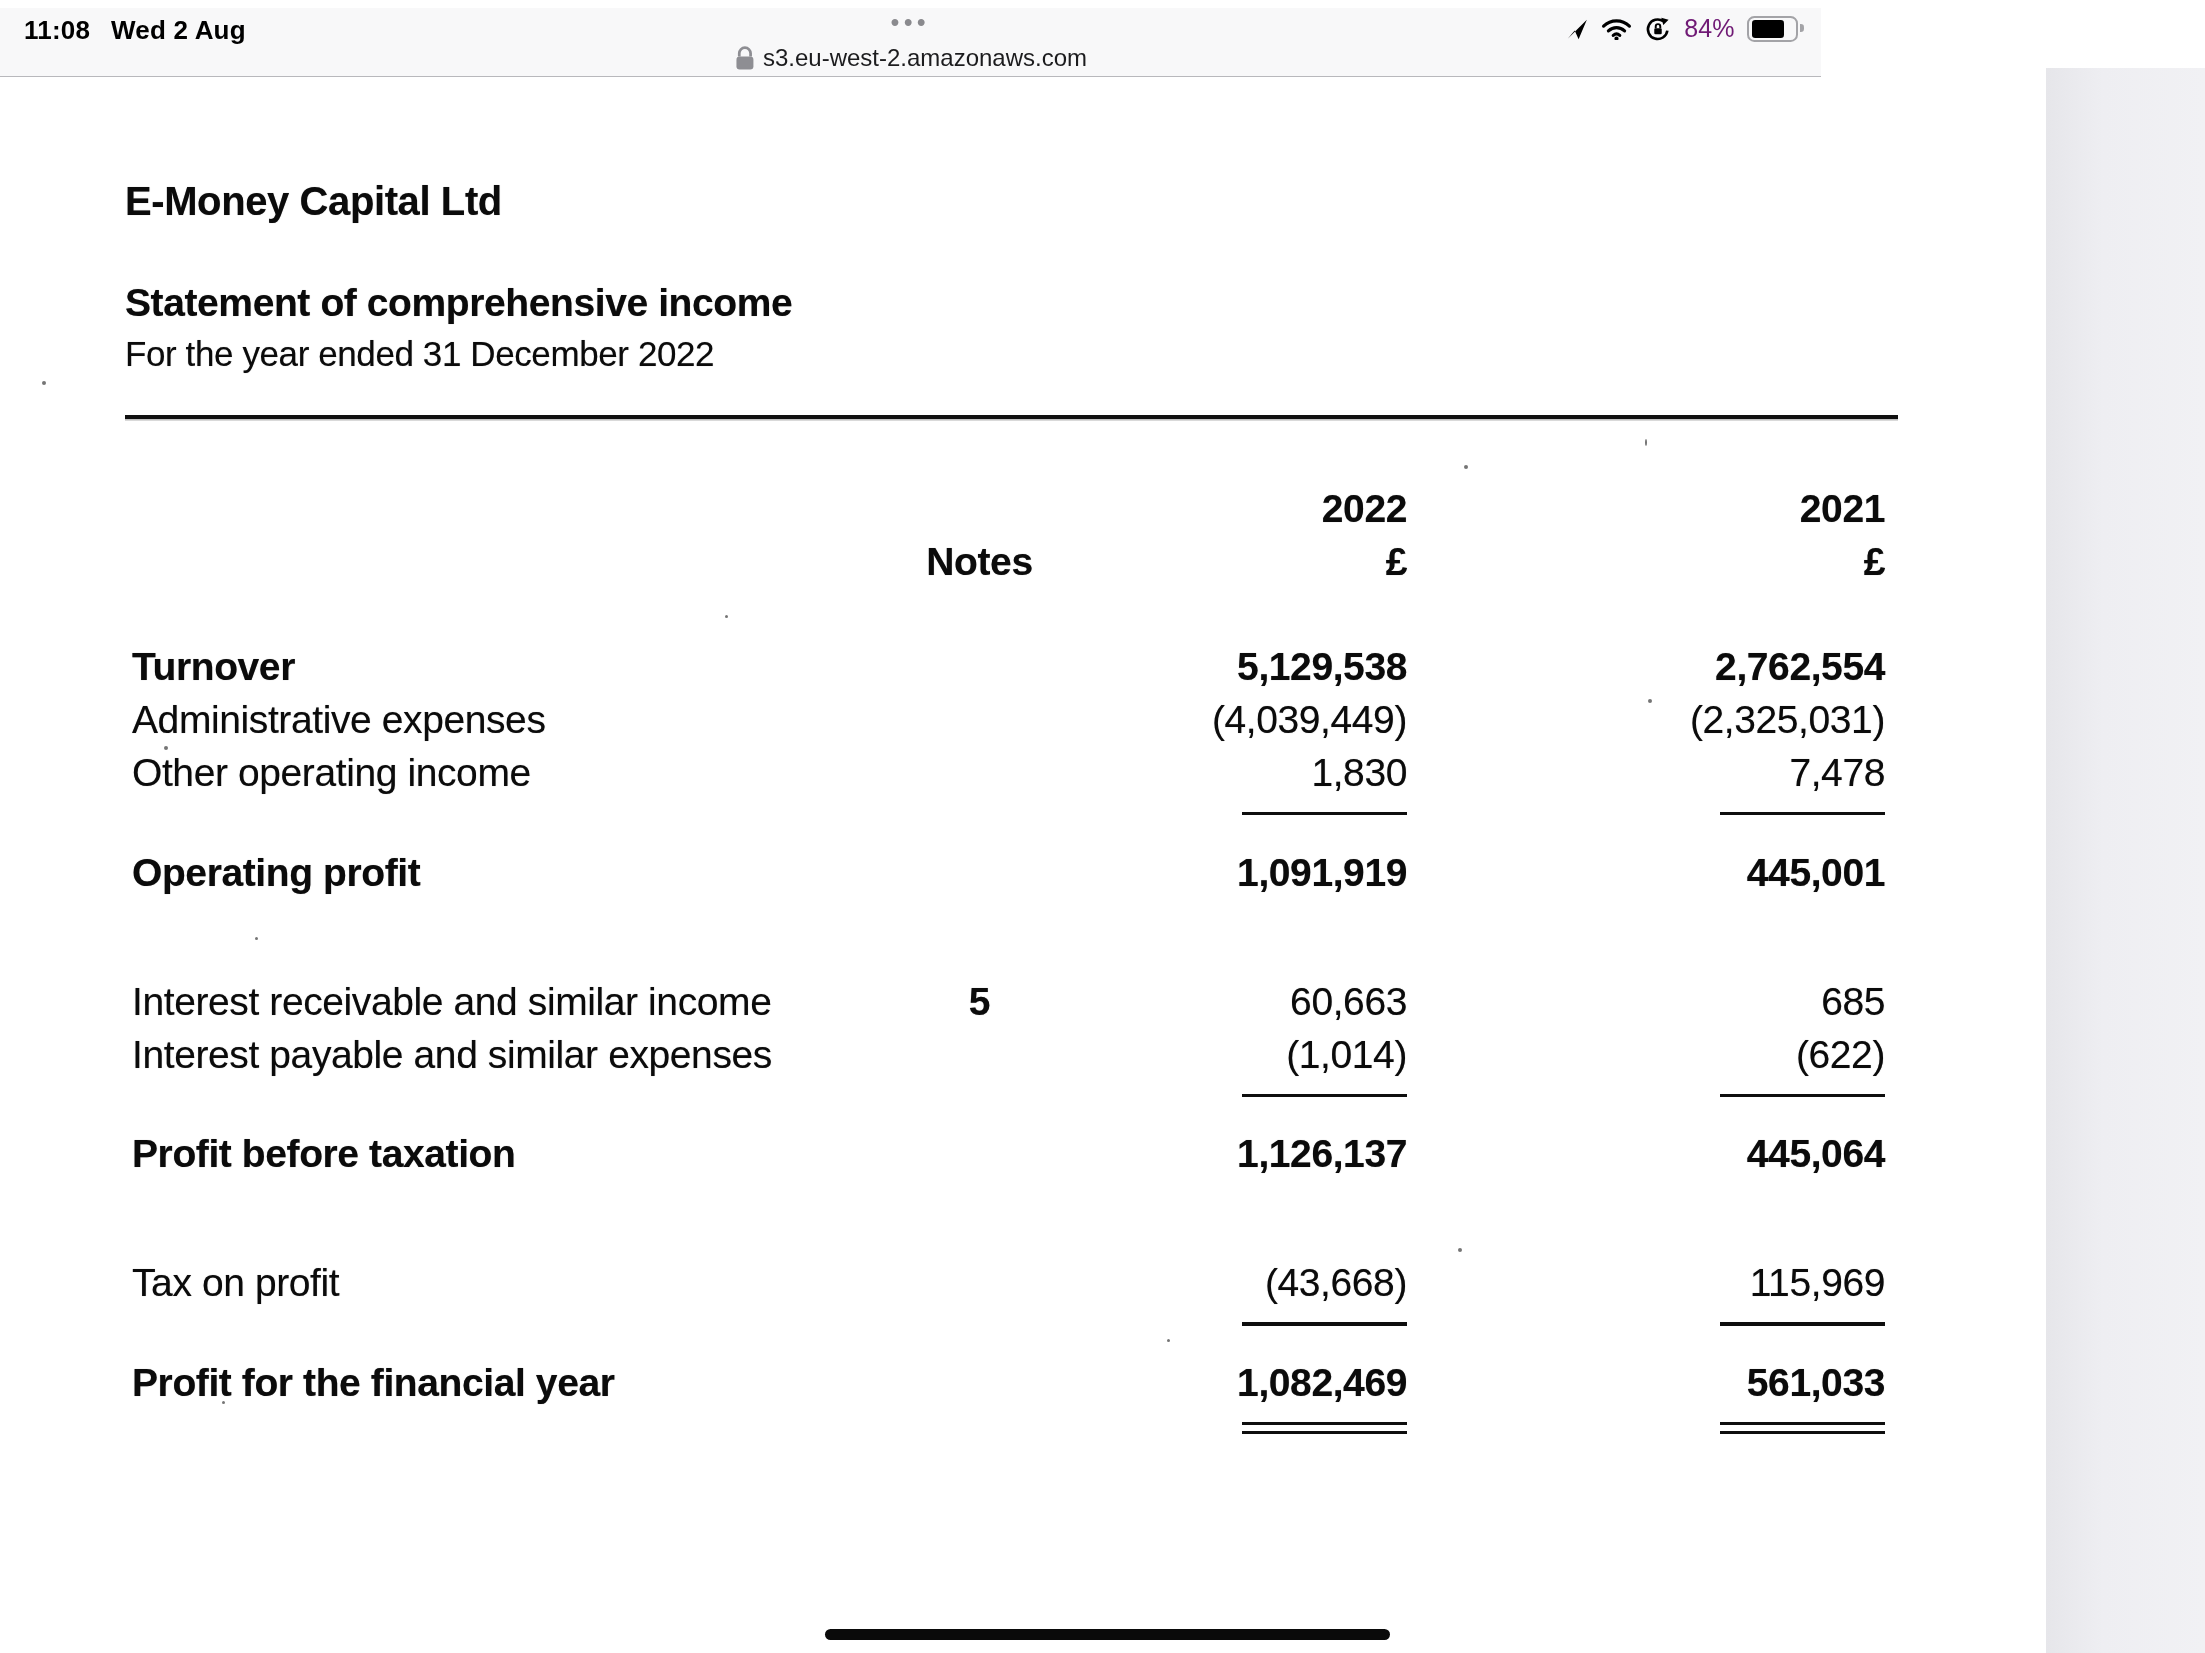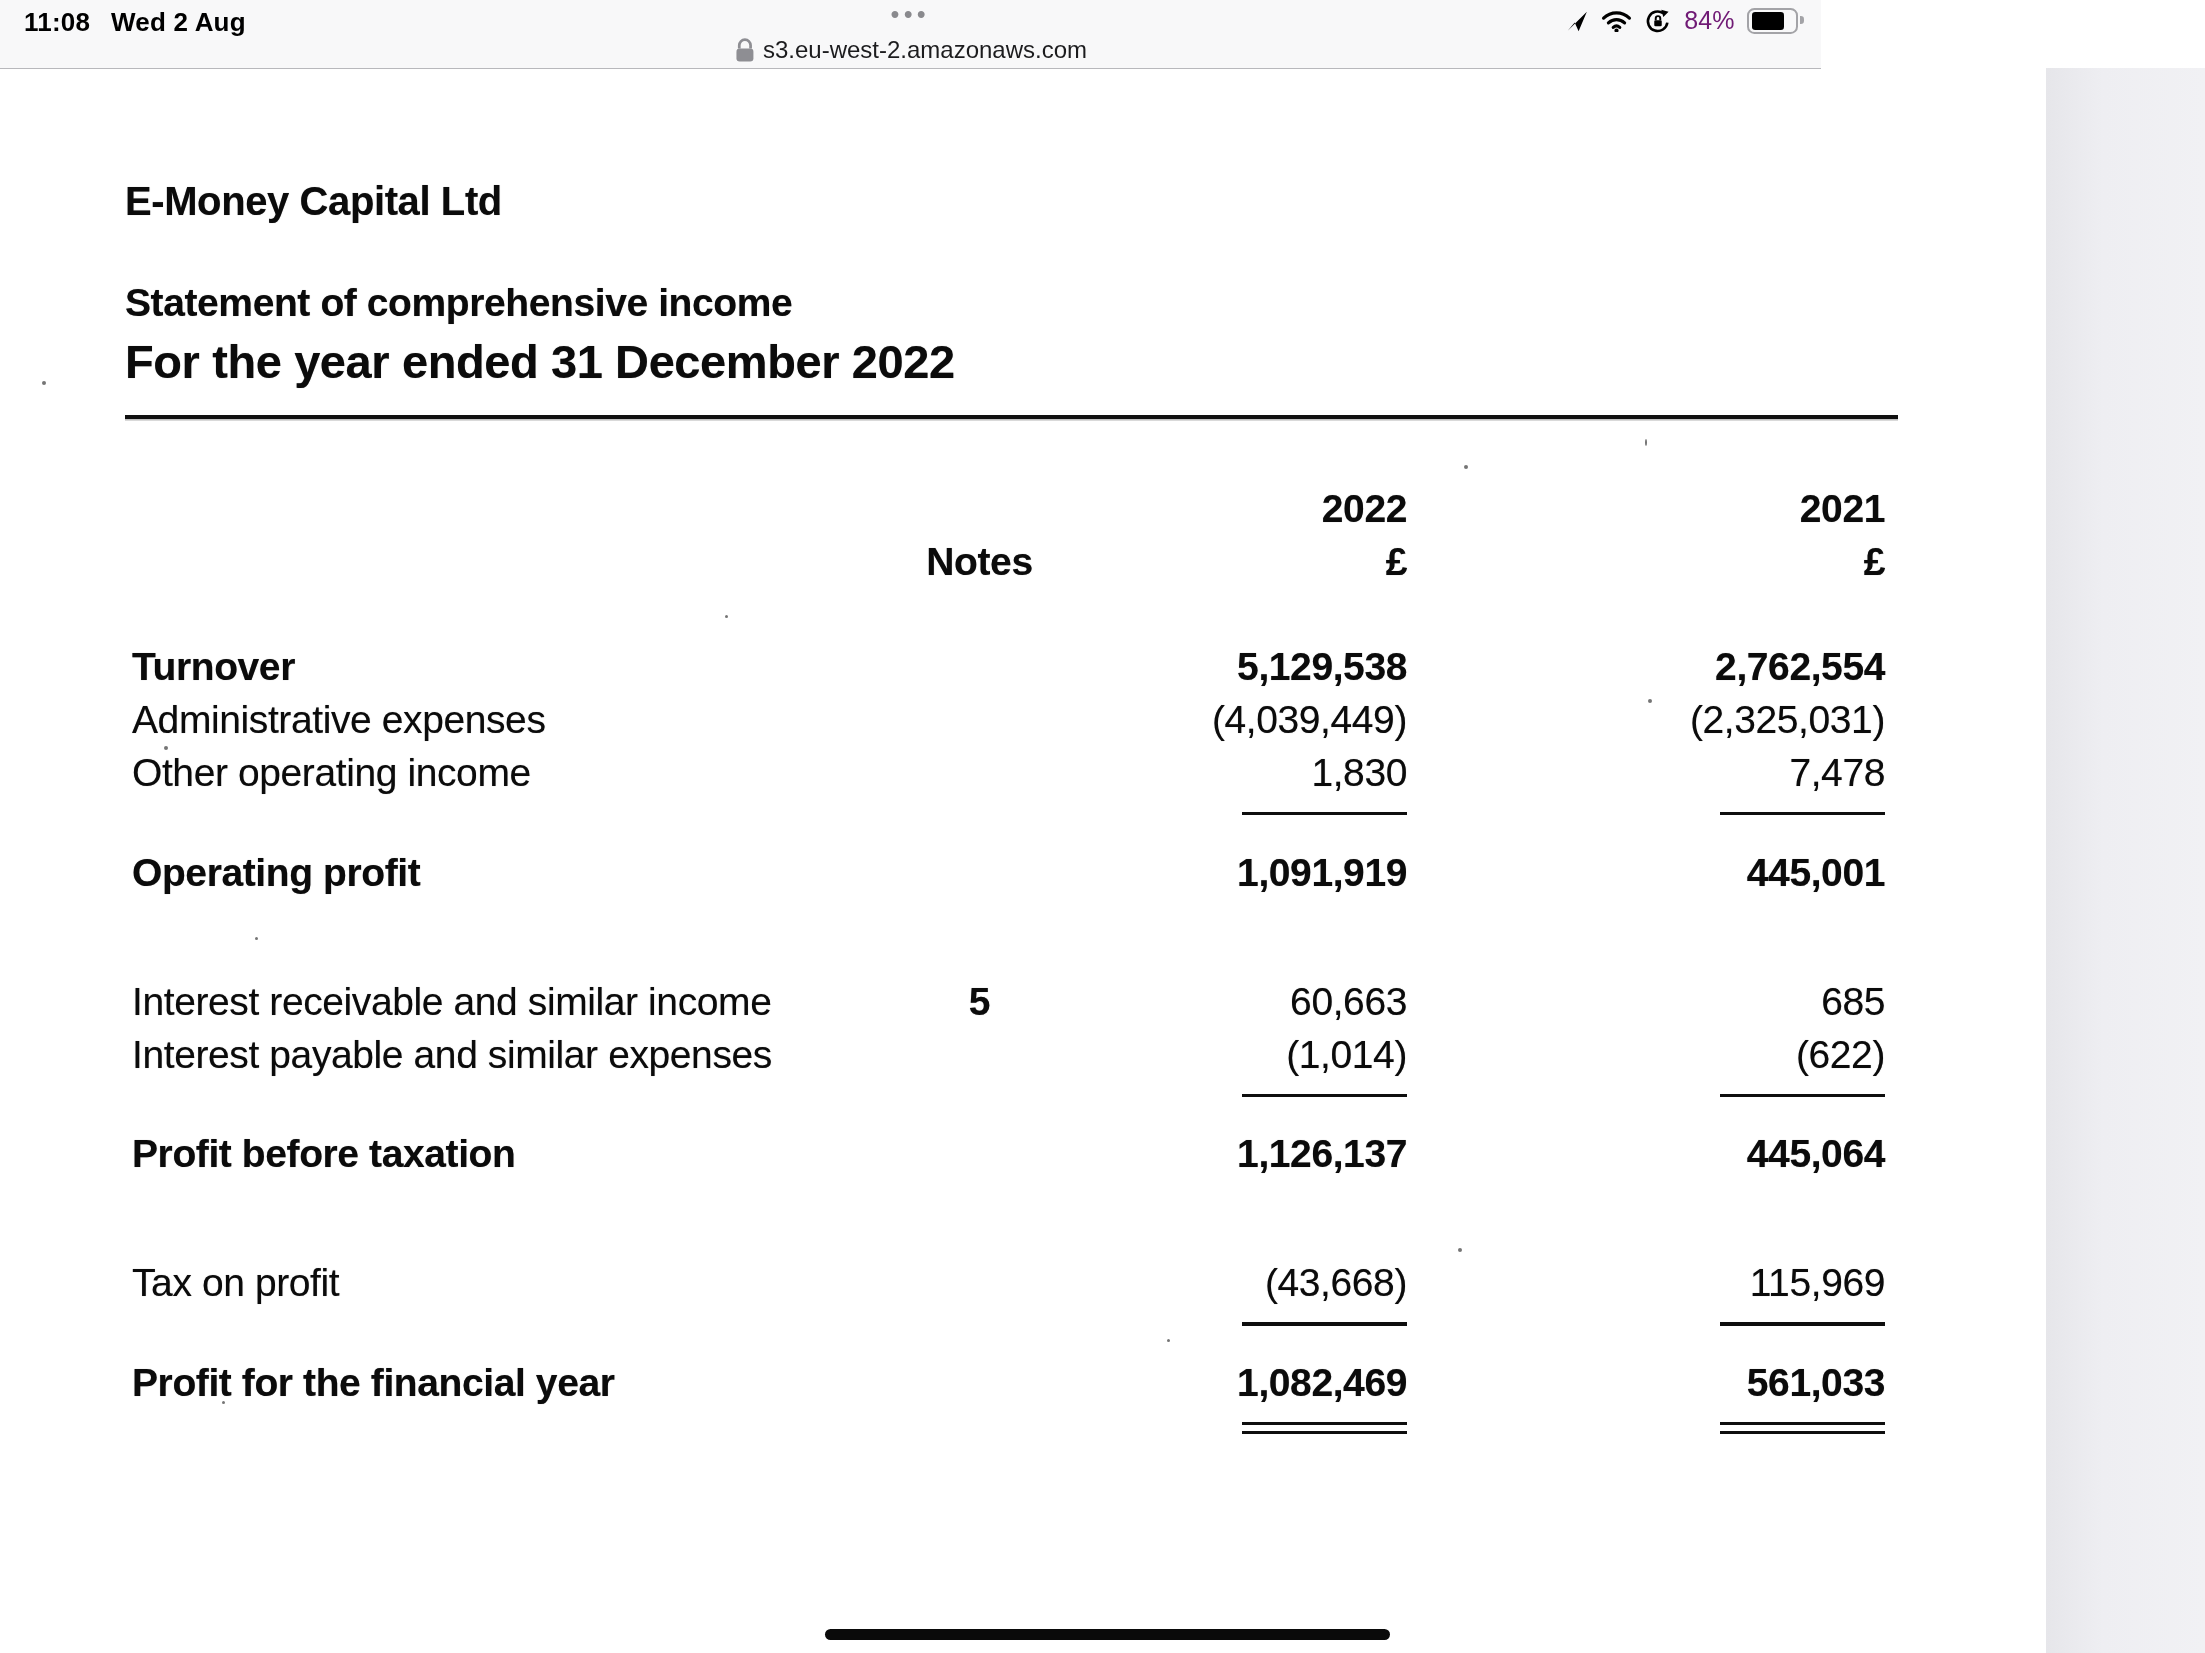--- a/index.html
+++ b/index.html
@@ -1,20 +1,20 @@
 <!DOCTYPE html>
 <html style="font-size:13px"><head>
 <meta charset="utf-8">
 <style>
   html,body{margin:0;padding:0;background:#000;}
   .screen{position:relative;width:2205px;height:1653px;background:#fff;overflow:hidden;
           font-family:"Liberation Sans","DejaVu Sans",sans-serif;}
 
   
-  .top-chrome{position:absolute;top:0;left:0;width:1821px;height:68px;
+  .top-chrome{position:absolute;top:8px;left:0;width:1821px;height:68px;
               background:#f8f8f9;border-bottom:1.6px solid #b8b8bc;z-index:5;}
   .status-left{position:absolute;left:24px;top:6.5px;font-size:26px;font-weight:600;color:#000;
                letter-spacing:0.2px;display:flex;gap:21px;}
   .tab-dots{position:absolute;left:50%;transform:translateX(-50%);top:1.6px;
             color:#8a8a8e;font-size:24px;font-weight:700;letter-spacing:4.8px;line-height:24px;}
   .url-row{position:absolute;left:50%;transform:translateX(-50%);top:32px;height:32px;
            display:flex;align-items:flex-end;gap:8px;font-size:24px;color:#1c1c1e;}
   .status-right{position:absolute;right:22.6px;top:4.8px;height:32px;display:flex;align-items:center;gap:13px;}
   .pct{font-size:25px;color:#701a75;}
   .battery{position:relative;width:47px;height:22.6px;border:2.4px solid rgba(60,60,67,.45);border-radius:7.3px;}
@@ -27,21 +27,21 @@
   .pdf-page{position:absolute;top:0;left:0;width:2046px;height:100%;background:#fff;
             color:#0b0b0b;letter-spacing:-0.4px;}
   .pdf-page .txt{text-shadow:0 0 0.8px rgba(0,0,0,.45);}
   .page-gutter{position:absolute;top:0;right:0;width:159px;height:100%;
                background:linear-gradient(to right,#e6e6ea 0px,#eeeef2 57px,#f1f1f4 100%);
                border-left:1.6px solid #d7d7db;}
 
   
   .doc-title   {position:absolute;left:125px;top:111px;font-size:40px;font-weight:700;}
   .doc-sub1    {position:absolute;left:125px;top:213px;font-size:39px;font-weight:700;}
-  .doc-sub2    {position:absolute;left:125px;top:266px;font-size:47px;font-weight:700;}
+  .doc-sub2    {position:absolute;left:125px;top:266px;font-size:35px;font-weight:400;}
   .main-rule   {position:absolute;left:125px;top:347px;width:1773px;height:4px;background:#101010;
                 box-shadow:0 1.6px 0 rgba(0,0,0,.25);}
   .footnote    {position:absolute;left:125px;top:1403px;font-size:39px;color:#0b0b0b;}
 
   
   .income-table{position:absolute;left:132px;top:415px;width:1753px;font-size:39px;}
   .trow{display:grid;grid-template-columns:787px 121px 367px 478px;height:53px;line-height:52px;}
   .trow .c-label{text-align:left;}
   .trow .c-note {text-align:center;font-weight:700;}
   .trow .c-val  {text-align:right;}

